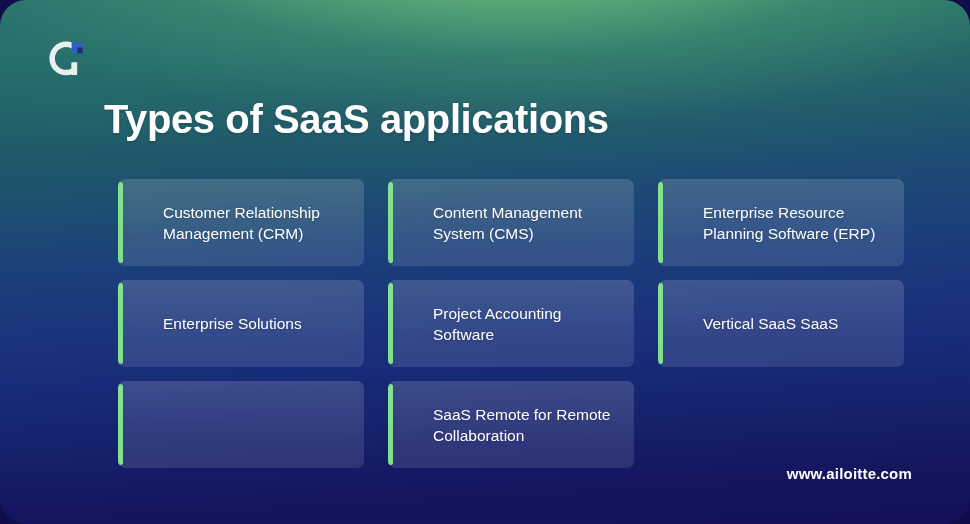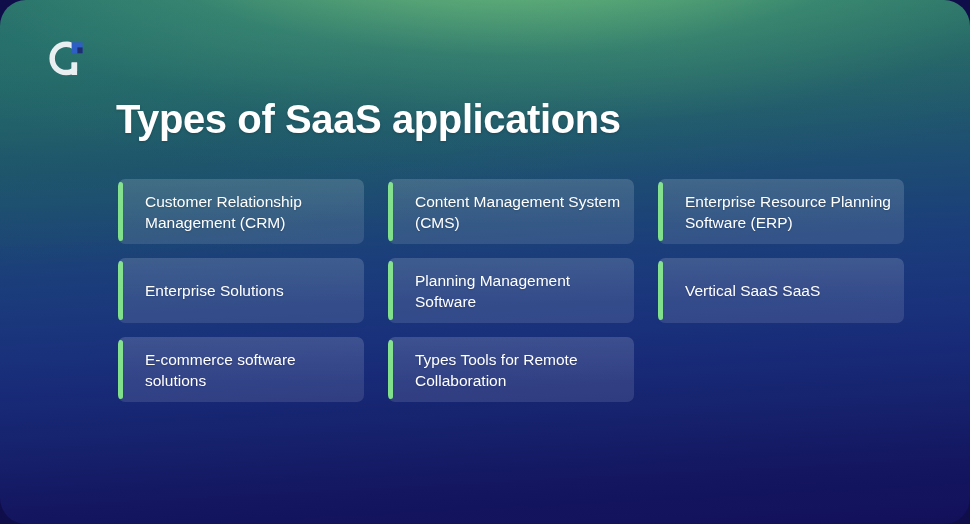--- a/index.html
+++ b/index.html
@@ -54,21 +54,21 @@
     left: 46px;
     top: 38px;
     width: 40px;
     height: 40px;
   }
   .logo svg { display:block; width:40px; height:40px; }
 
   
   .title {
     position: absolute;
-    left: 116px;
+    left: 104px;
     top: 94px;
     font-size: 40px;
     line-height: 50px;
     font-weight: 700;
     letter-spacing: -0.4px;
     color: #ffffff;
     white-space: nowrap;
     text-shadow: 0 1px 3px rgba(0,0,0,0.18);
   }
 
@@ -79,26 +79,26 @@
     top: 179px;
     width: 786px;
     display: grid;
     grid-template-columns: repeat(3, 246px);
     column-gap: 24px;
     row-gap: 14px;
   }
 
   .card {
     position: relative;
-    height: 65px;
+    height: 87px;
     border-radius: 7px;
     background: rgba(255,255,255,0.115);
     display: flex;
     align-items: center;
-    padding-left: 27px;
+    padding-left: 45px;
     padding-right: 12px;
     overflow: hidden;
   }
   
   .card::after {
     content: "";
     position: absolute;
     inset: 0;
     border-radius: 7px;
     background: linear-gradient(180deg, rgba(255,255,255,0.05), rgba(255,255,255,0.00) 70%);
@@ -172,35 +172,35 @@
       <span class="card-label">Enterprise Resource Planning Software (ERP)</span>
     </div>
 
     <div class="card">
       <span class="accent"></span>
       <span class="card-label">Enterprise Solutions</span>
     </div>
 
     <div class="card">
       <span class="accent"></span>
-      <span class="card-label">Planning Management Software</span>
+      <span class="card-label">Project Accounting Software</span>
     </div>
 
     <div class="card">
       <span class="accent"></span>
       <span class="card-label">Vertical SaaS SaaS</span>
     </div>
 
     <div class="card">
       <span class="accent"></span>
-      <span class="card-label">E-commerce software solutions</span>
-    </div>
-
-
-    <div class="card">
-      <span class="accent"></span>
-      <span class="card-label">Types Tools for Remote Collaboration</span>
+    </div>
+
+
+    <div class="card">
+      <span class="accent"></span>
+      <span class="card-label">SaaS Remote for Remote Collaboration</span>
     </div>
 
   </div>
 
+  <div class="site-url">www.ailoitte.com</div>
 
 </div>
 
 </body></html>

